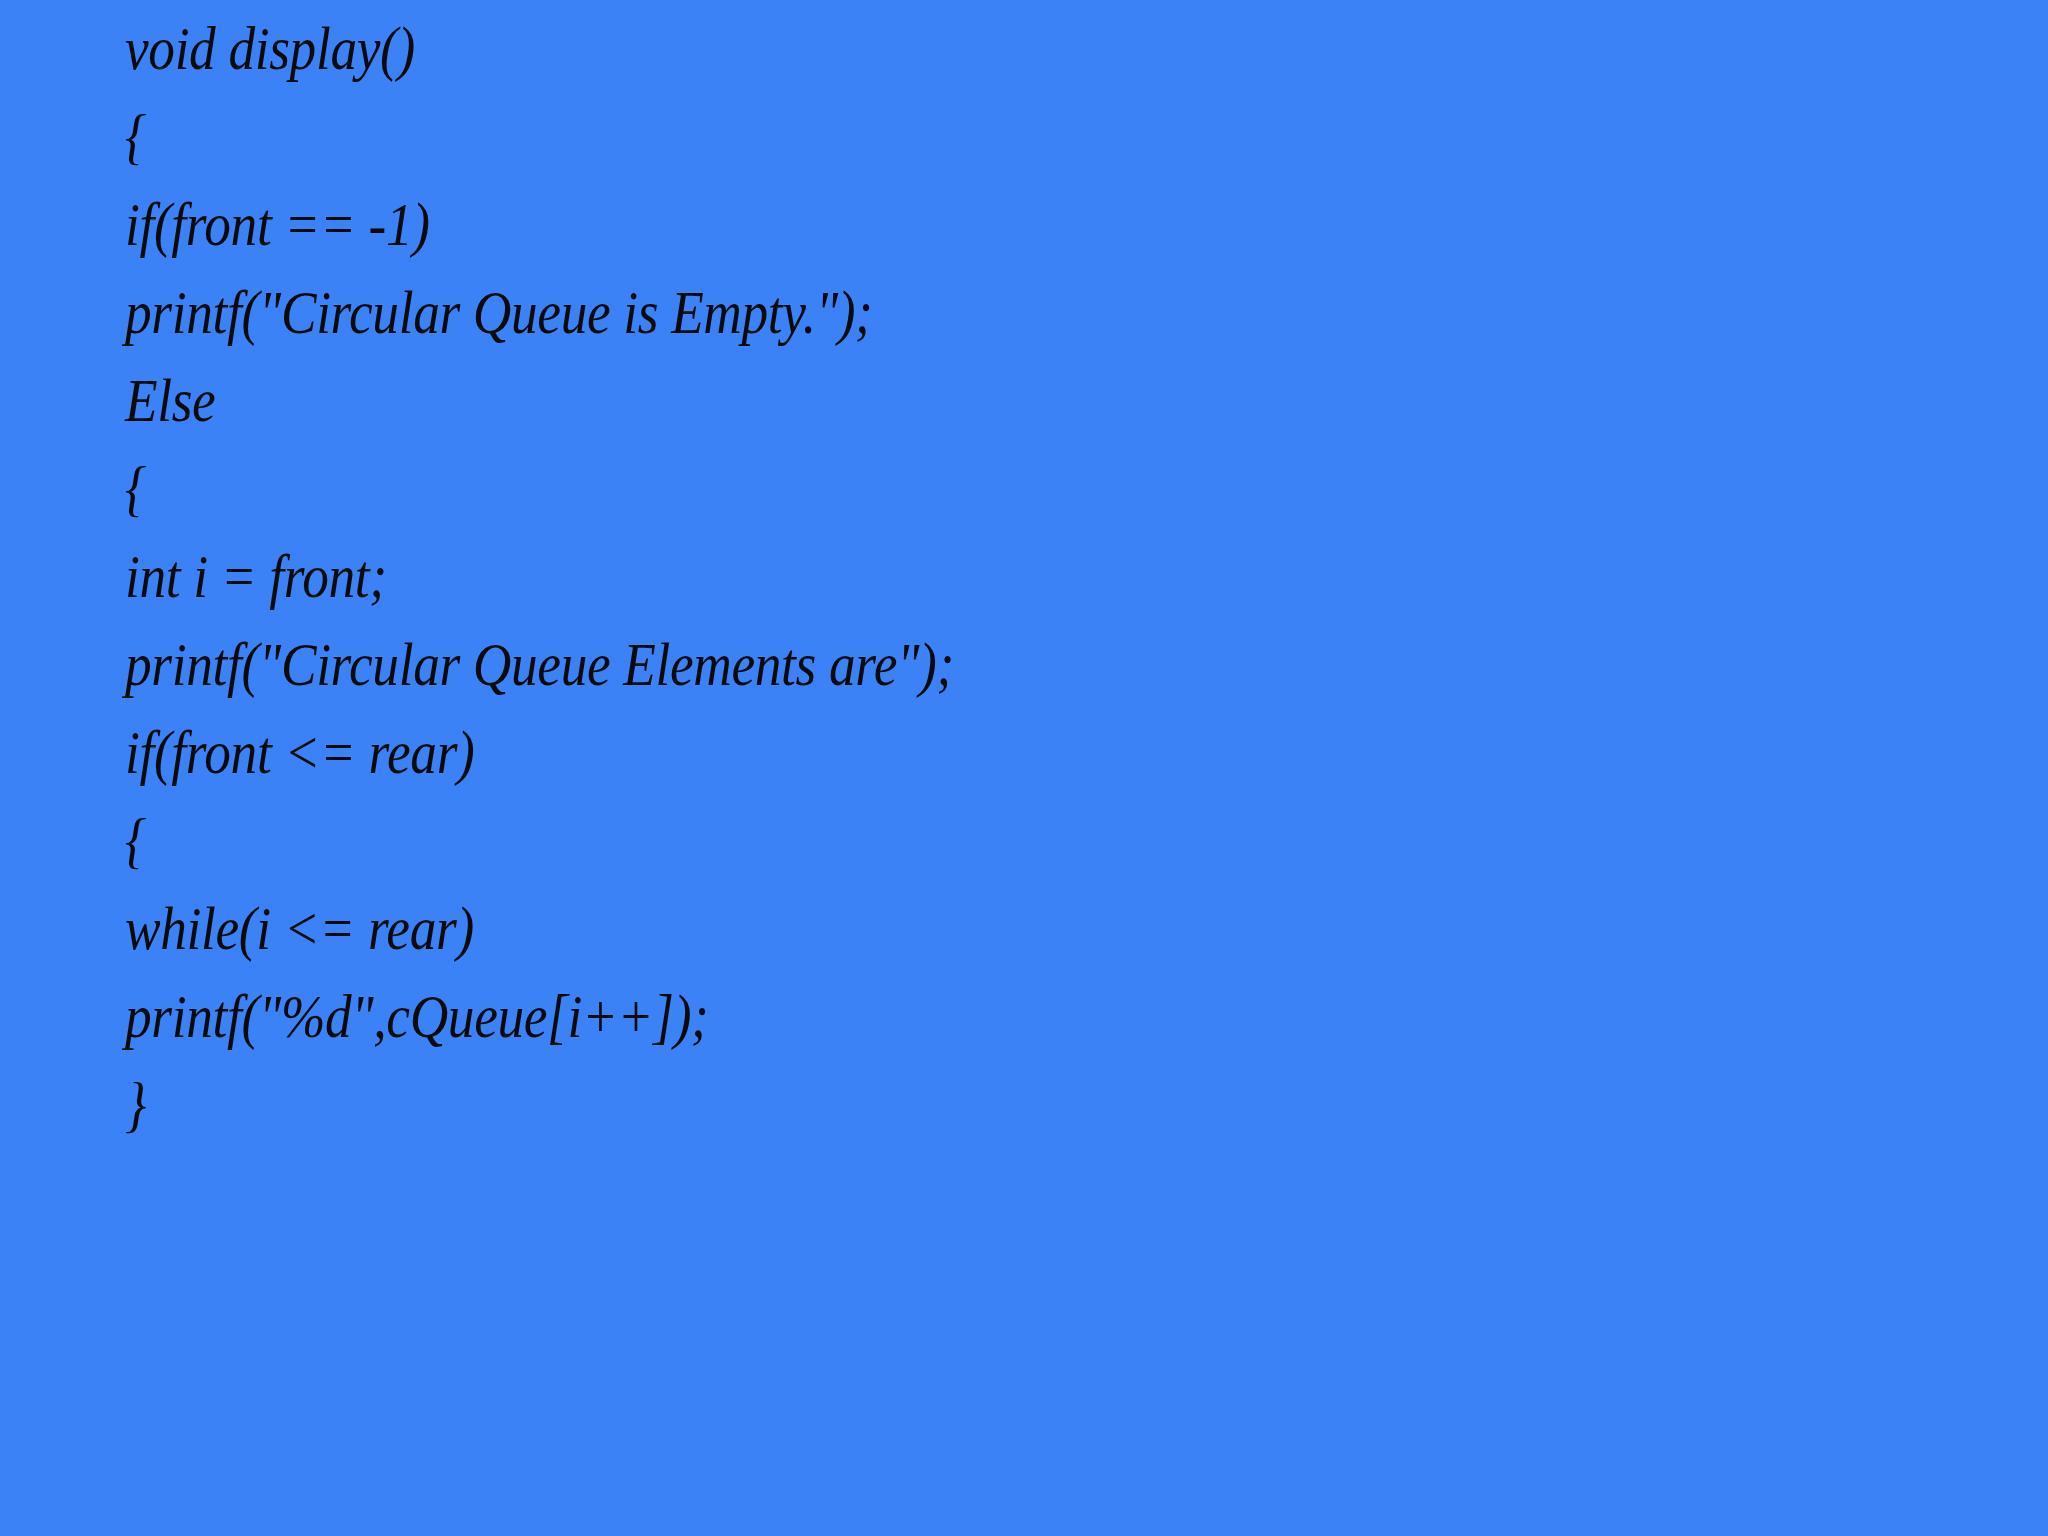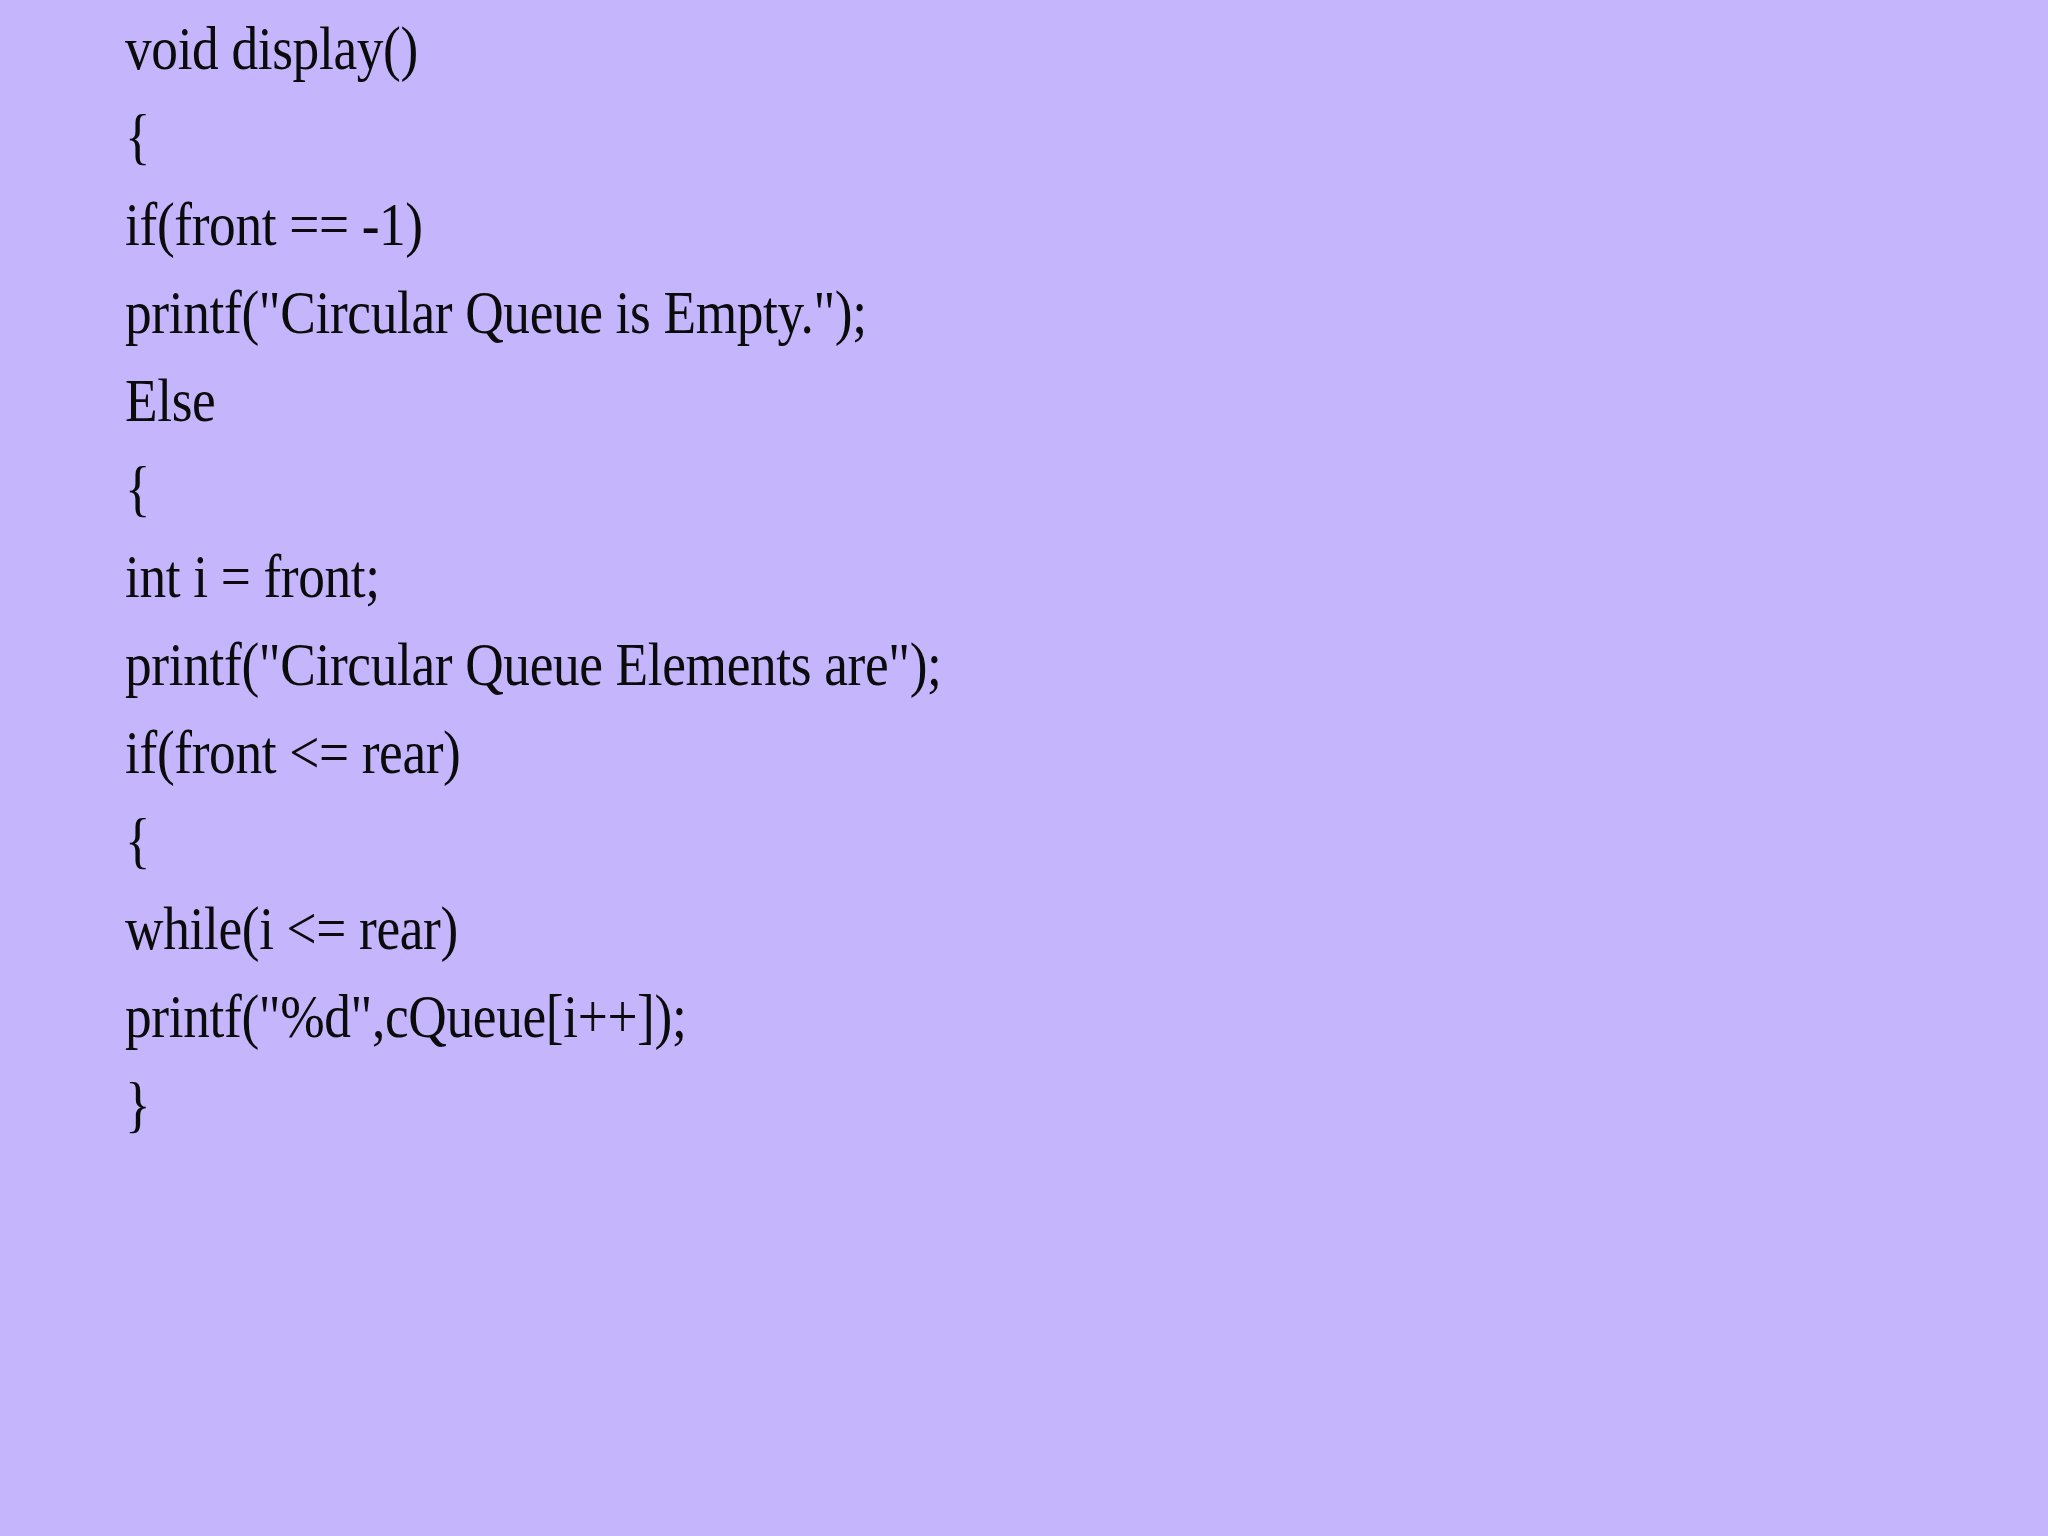--- a/index.html
+++ b/index.html
@@ -11,21 +11,22 @@
   body {
     width: 2048px;
     height: 1536px;
     overflow: hidden;
     font-family: "Liberation Serif", "DejaVu Serif", serif;
   }
   #page {
     position: relative;
     width: 2048px;
     height: 1536px;
-    background: #c4b5fd;
+    background: #3b82f6;
+    font-style: italic;
   }
   #code-block {
     position: absolute;
     left: 125px;
     top: 4px;
     width: 1800px;
   }
   .code-line {
     display: block;
     color: #0b0b0b;

